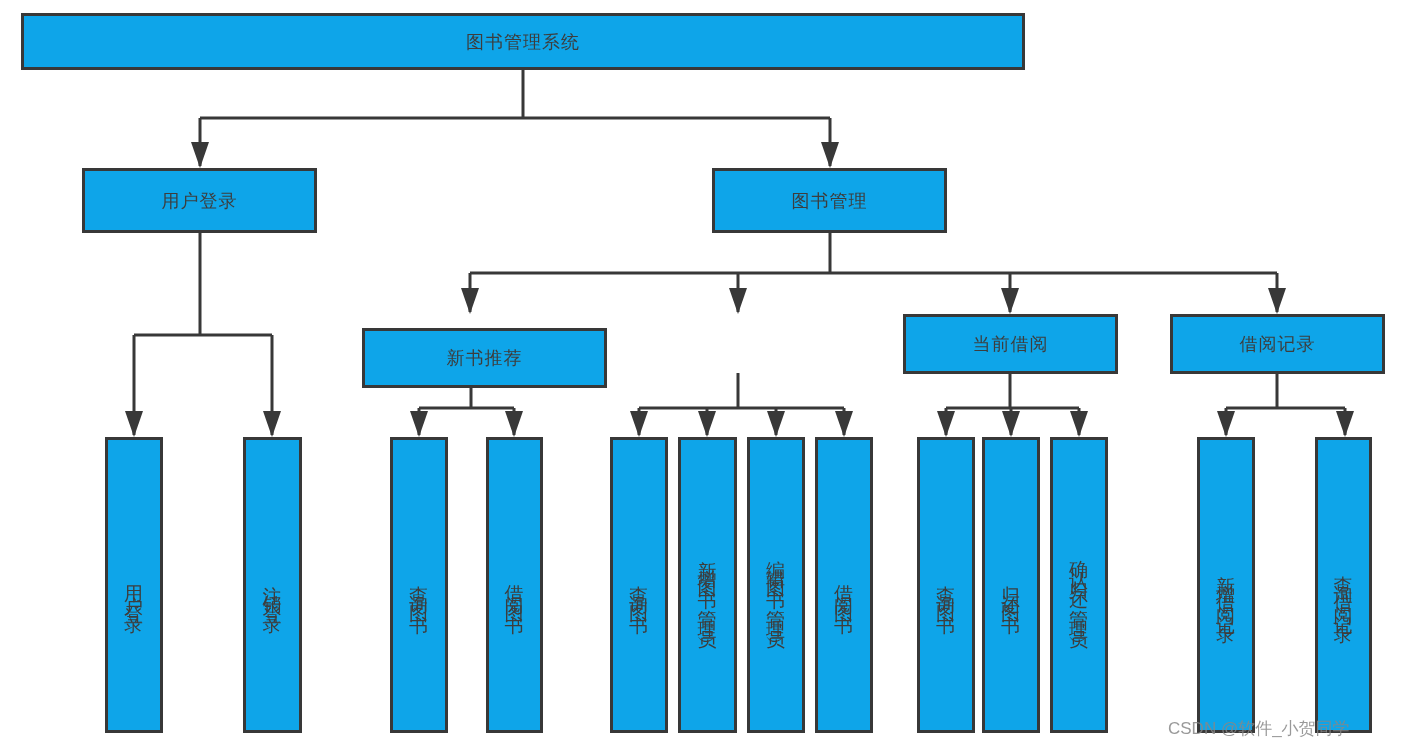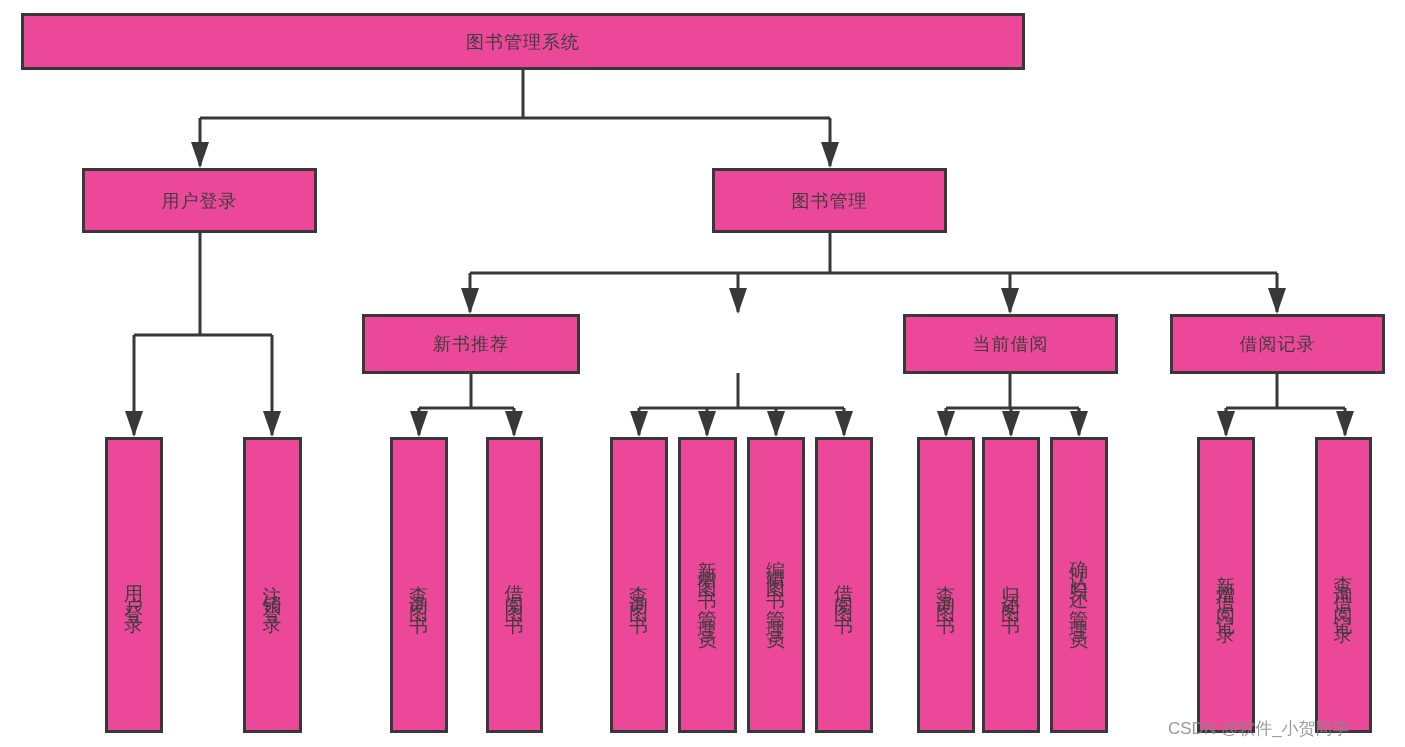--- a/index.html
+++ b/index.html
@@ -8,21 +8,21 @@
     width:1405px;height:747px;
     background:#ffffff;
     font-family:"Liberation Sans", sans-serif;
     overflow:hidden;
   }
   .connectors{position:absolute;left:0;top:0;width:1405px;height:747px;}
   .node{
     position:absolute;
     box-sizing:border-box;
     border:3px solid #383838;
-    background:#ec4899;
+    background:#0ea5e9;
     display:flex;align-items:center;justify-content:center;
     color:#3d3d3d;
   }
   .node.h span{
     font-size:18px;letter-spacing:1px;white-space:nowrap;
     color:#3d3d3d;
   }
   .node.v span{
     writing-mode:vertical-rl;
     text-orientation:mixed;
@@ -80,21 +80,21 @@
     <span>图书管理系统</span>
   </div>
 
   <div class="node h" style="left:82px;top:168px;width:235px;height:65px">
     <span>用户登录</span>
   </div>
   <div class="node h" style="left:712px;top:168px;width:235px;height:65px">
     <span>图书管理</span>
   </div>
 
-  <div class="node h" style="left:362px;top:314px;width:218px;height:60px">
+  <div class="node h" style="left:362px;top:328px;width:245px;height:60px">
     <span>新书推荐</span>
   </div>
   <div class="node h" style="left:903px;top:314px;width:215px;height:60px">
     <span>当前借阅</span>
   </div>
   <div class="node h" style="left:1170px;top:314px;width:215px;height:60px">
     <span>借阅记录</span>
   </div>
 
   <div class="node v" style="left:105px;top:437px;width:58px;height:296px">

